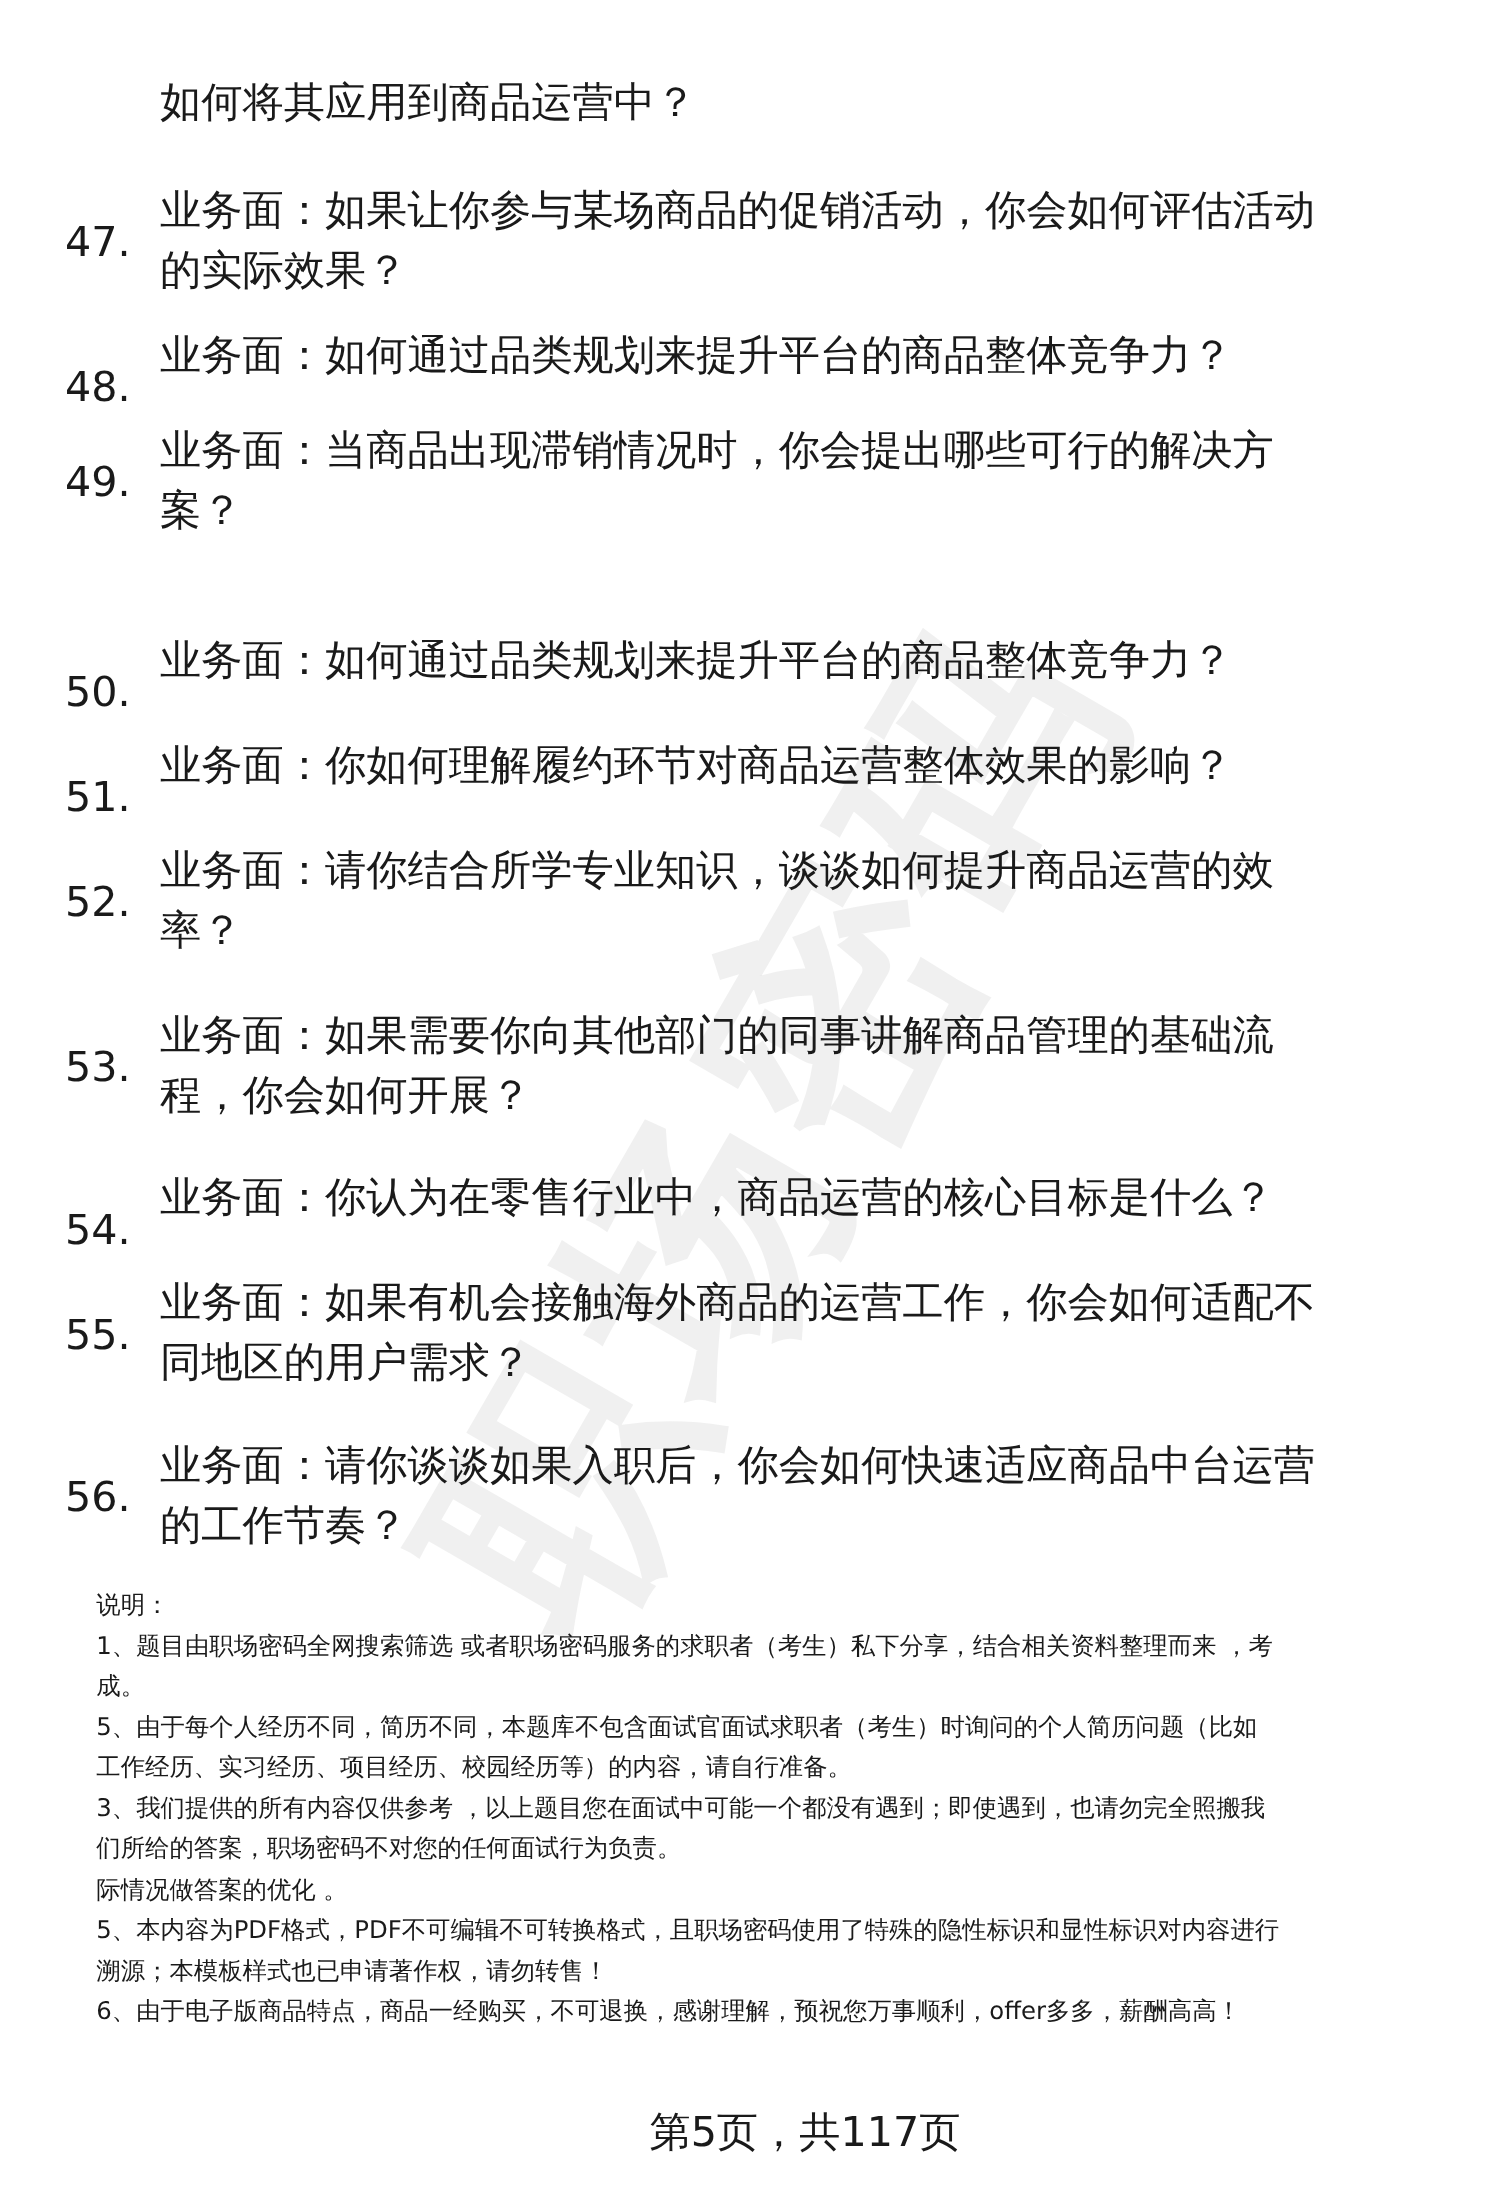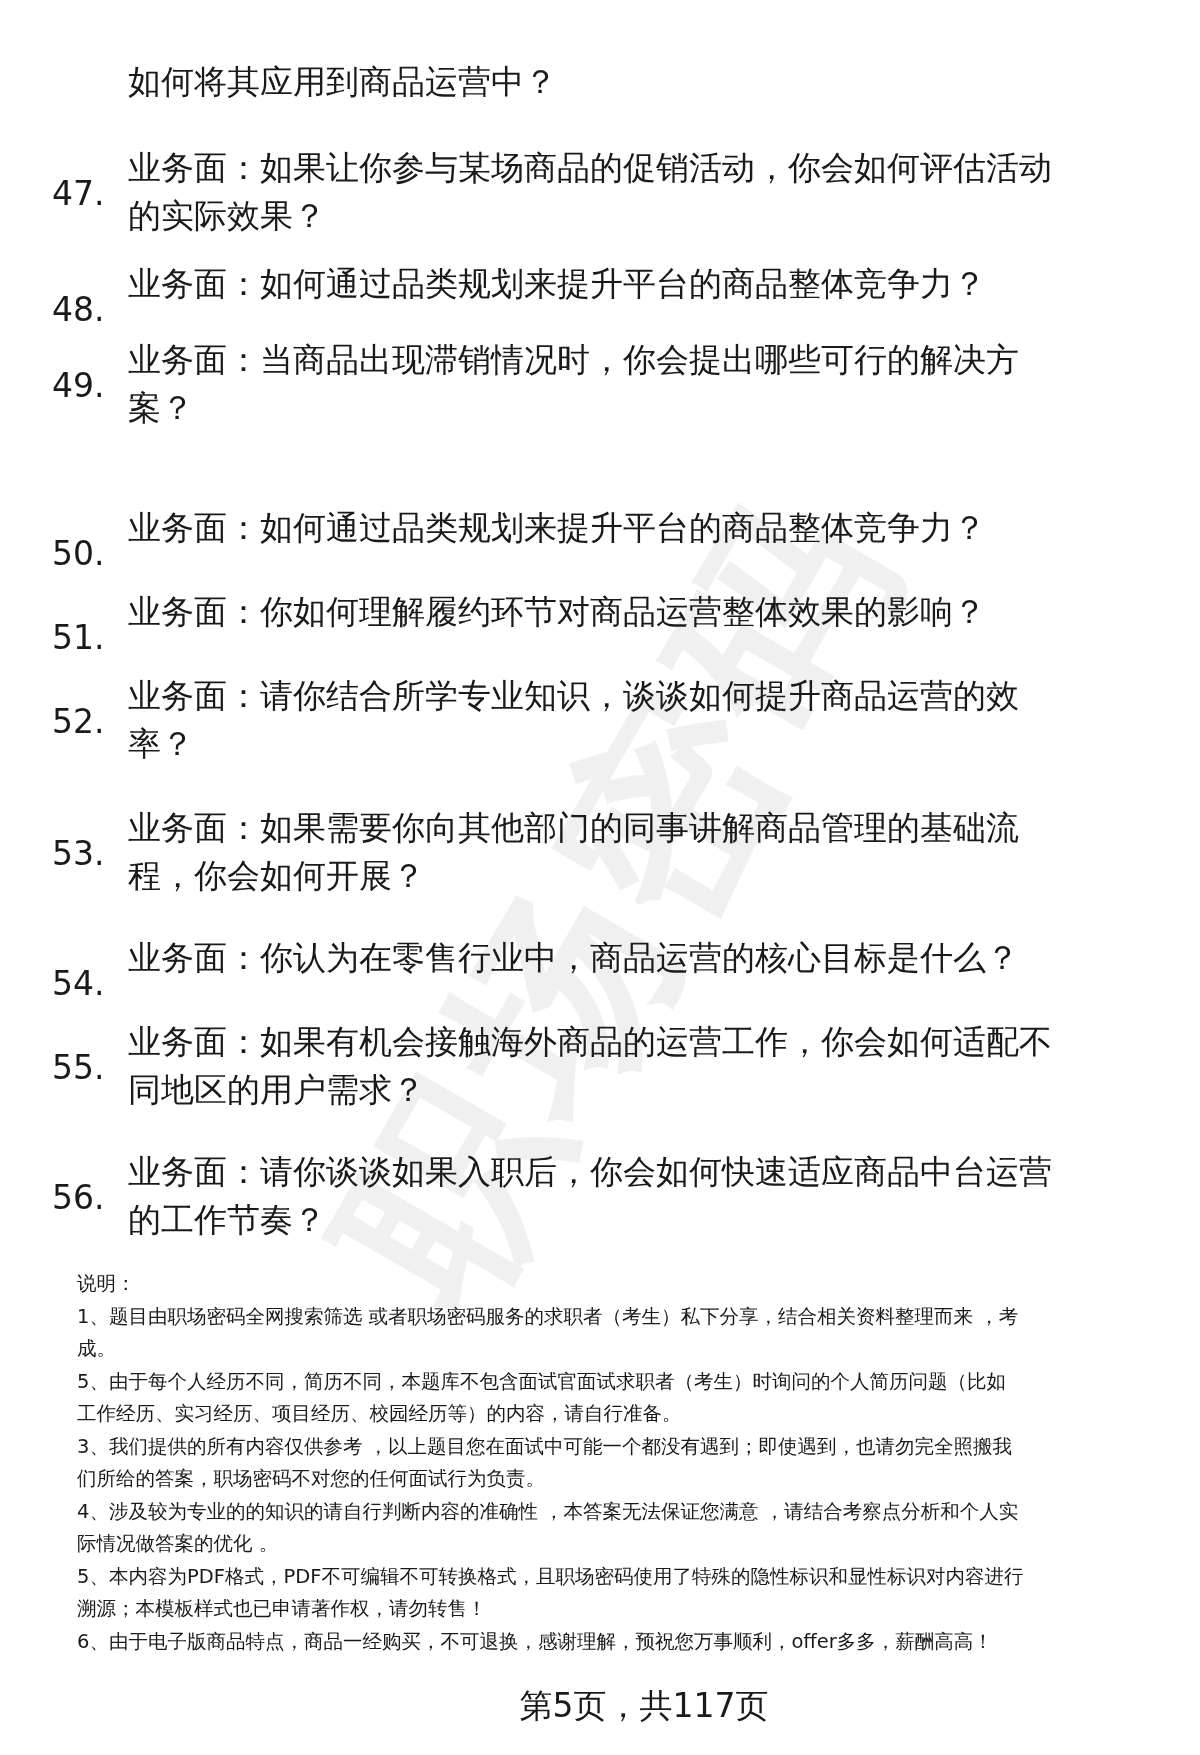--- a/index.html
+++ b/index.html
@@ -113,20 +113,19 @@
 </div>
 
 <div class="notes">
   <p>说明：</p>
   <p>1、题目由职场密码全网搜索筛选 或者职场密码服务的求职者（考生）私下分享，结合相关资料整理而来 ，考</p>
   <p>成。</p>
   <p>5、由于每个人经历不同，简历不同，本题库不包含面试官面试求职者（考生）时询问的个人简历问题（比如</p>
   <p>工作经历、实习经历、项目经历、校园经历等）的内容，请自行准备。</p>
   <p>3、我们提供的所有内容仅供参考 ，以上题目您在面试中可能一个都没有遇到；即使遇到，也请勿完全照搬我</p>
   <p>们所给的答案，职场密码不对您的任何面试行为负责。</p>
-  <p>4、涉及较为专业的的知识的请自行判断内容的准确性 ，本答案无法保证您满意 ，请结合考察点分析和个人实</p>
   <p>际情况做答案的优化 。</p>
   <p>5、本内容为PDF格式，PDF不可编辑不可转换格式，且职场密码使用了特殊的隐性标识和显性标识对内容进行</p>
   <p>溯源；本模板样式也已申请著作权，请勿转售！</p>
   <p>6、由于电子版商品特点，商品一经购买，不可退换，感谢理解，预祝您万事顺利，offer多多，薪酬高高！</p>
 </div>
 
 <div class="pager">第5页，共117页</div>
 
 </body></html>

